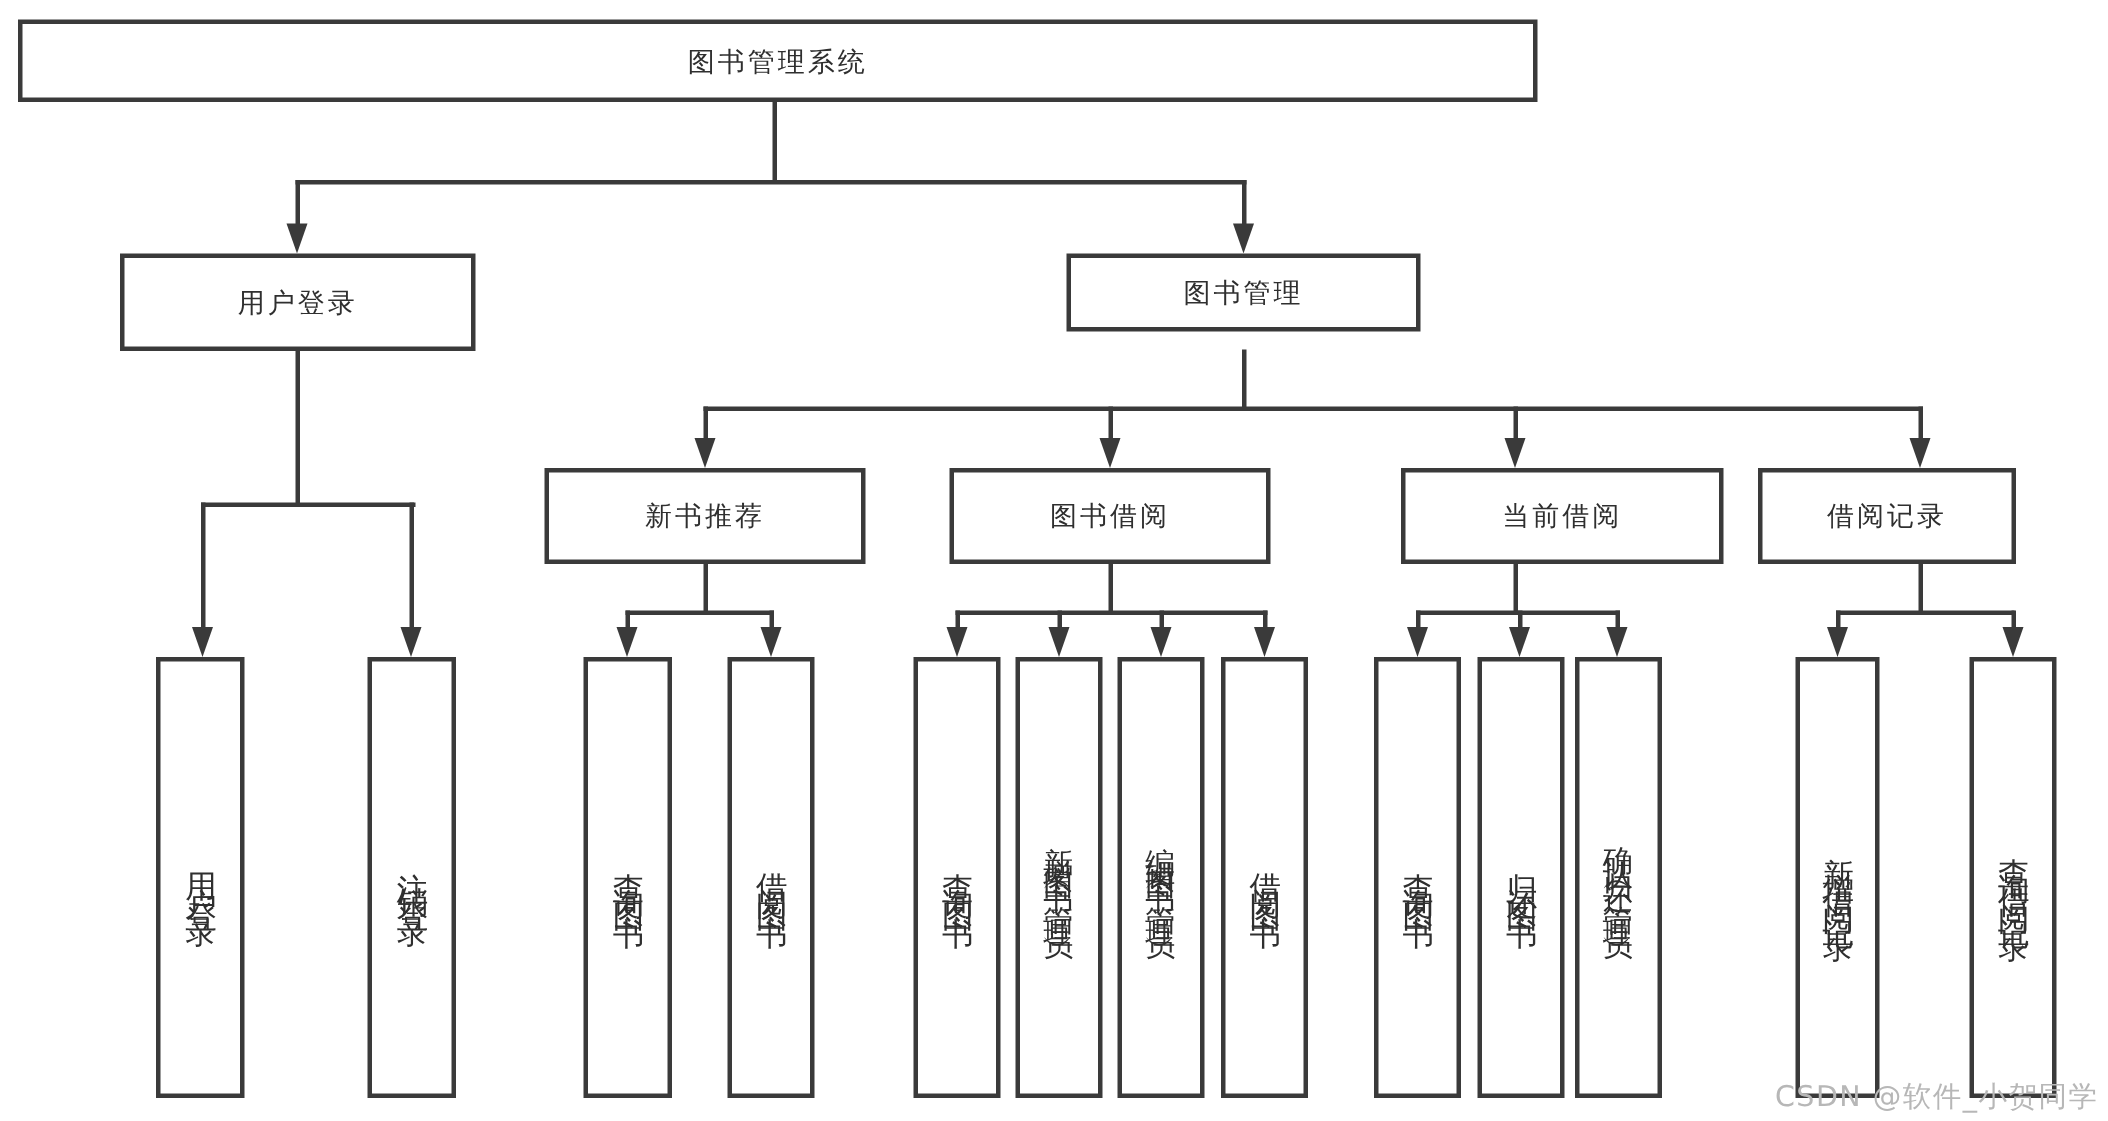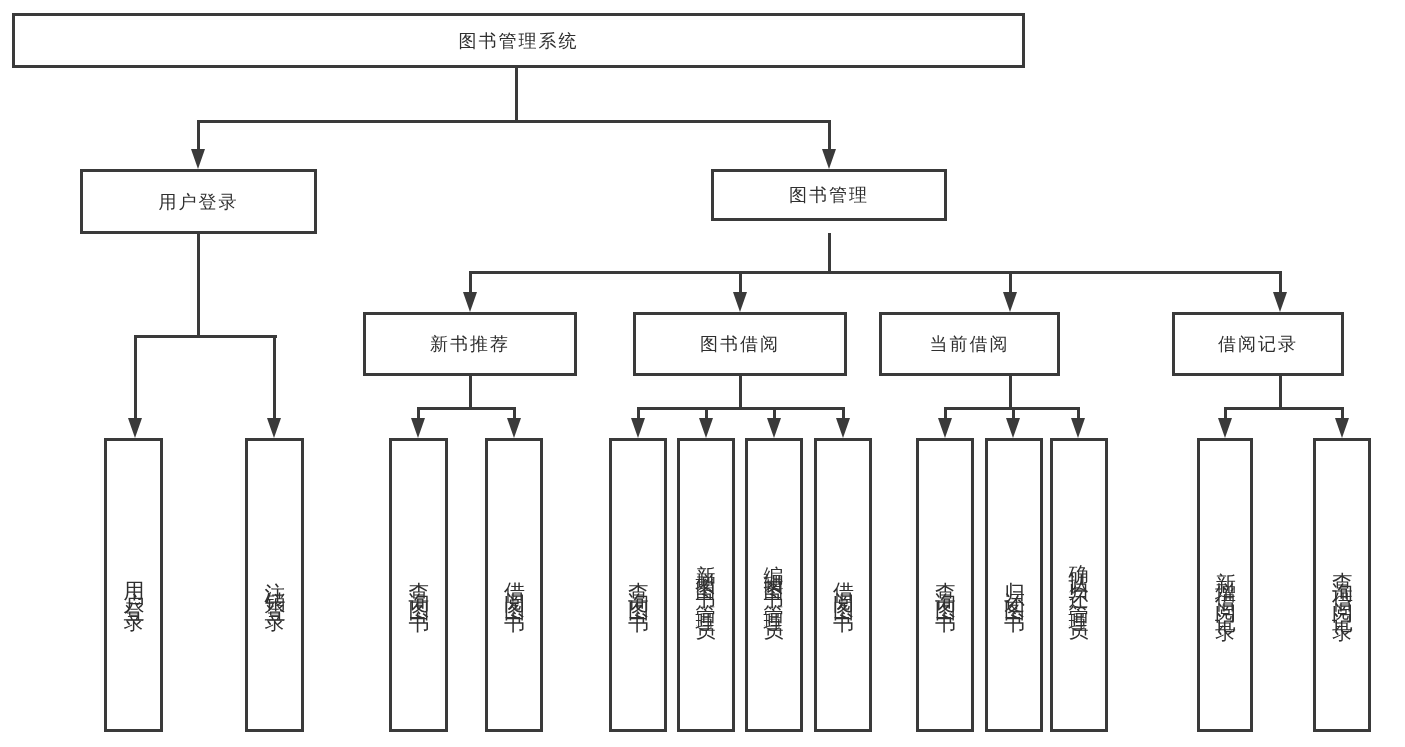--- a/index.html
+++ b/index.html
@@ -99,21 +99,21 @@
   <div class="arrow" style="left:1003px;top:292px"></div>
   <div class="vl" style="left:1279px;top:271px;height:24px"></div>
   <div class="arrow" style="left:1273px;top:292px"></div>
 
   <div class="box hbox" style="left:363px;top:312px;width:214px;height:64px">
     <span>新书推荐</span>
   </div>
   <div class="box hbox" style="left:633px;top:312px;width:214px;height:64px">
     <span>图书借阅</span>
   </div>
-  <div class="box hbox" style="left:879px;top:312px;width:181px;height:64px">
+  <div class="box hbox" style="left:934px;top:312px;width:215px;height:64px">
     <span>当前借阅</span>
   </div>
   <div class="box hbox" style="left:1172px;top:312px;width:172px;height:64px">
     <span>借阅记录</span>
   </div>
 
   <div class="vl" style="left:469px;top:376px;height:34px"></div>
   <div class="hl" style="left:417px;top:407px;width:99px"></div>
   <div class="vl" style="left:417px;top:407px;height:13px"></div>
   <div class="arrow" style="left:411px;top:418px"></div>
@@ -184,14 +184,15 @@
     <span>确认归还（管理员）</span>
   </div>
 
   <div class="box leaf" style="left:1197px;top:438px;width:56px;height:294px">
     <span>新增借阅记录</span>
   </div>
   <div class="box leaf" style="left:1313px;top:438px;width:58px;height:294px">
     <span>查询借阅记录</span>
   </div>
 
+  <div class="watermark">CSDN @软件_小贺同学</div>
 
 </div>
 
 </body></html>

